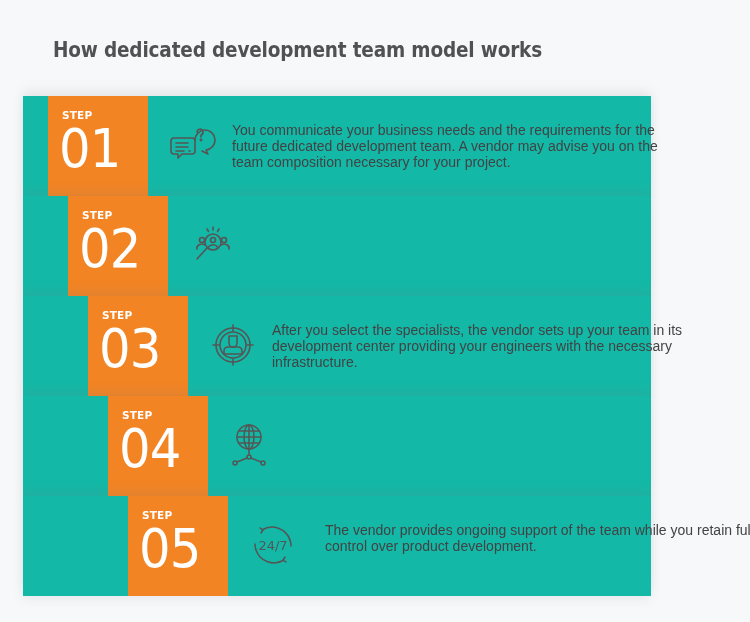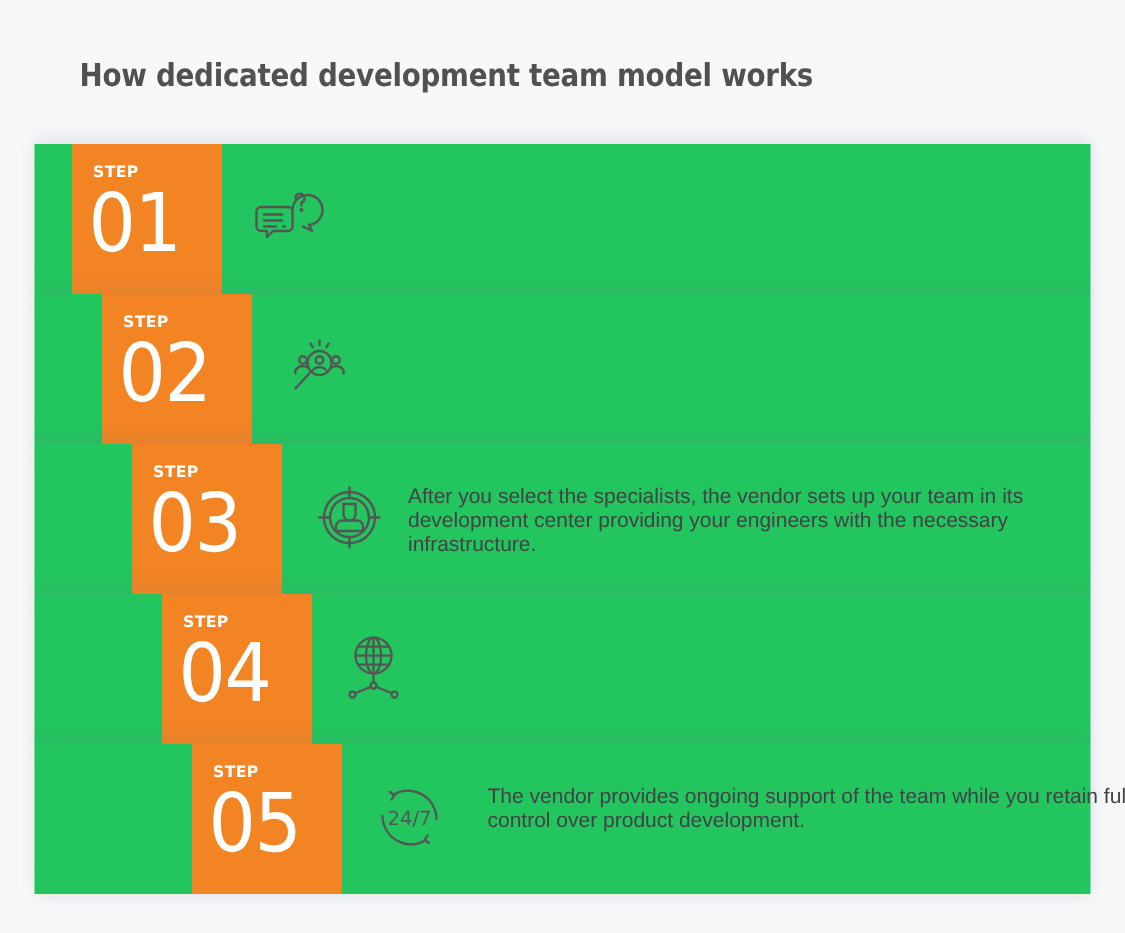--- a/index.html
+++ b/index.html
@@ -6,21 +6,21 @@
   body {
     width: 750px; height: 622px; background: #f7f8fa; position: relative; overflow: hidden;
     font-family: "Liberation Sans", "DejaVu Sans", sans-serif;
   }
   .title {
     position: absolute; left: 53px; top: 38px; font-size: 21px; font-weight: bold;
     color: #505152; letter-spacing: -0.2px;
     font-family: "DejaVu Sans", sans-serif; transform: scaleX(0.88); transform-origin: left top;
   }
   .row {
-    position: absolute; left: 23px; width: 704px; height: 100px; background: #22c55e;
+    position: absolute; left: 23px; width: 628px; height: 100px; background: #14b8a6;
     box-shadow: 0 -6px 10px rgba(120,130,140,0.12), 0 4px 10px rgba(120,130,140,0.10);
   }
   .step-box {
     position: absolute; top: 0; width: 100px; height: 100px; background: #f38423;
     color: #ffffff;
   }
   .step-label {
     position: absolute; left: 14px; top: 13px; font-size: 10.5px; font-weight: bold;
     font-family: "DejaVu Sans", sans-serif; letter-spacing: 0.2px;
   }
@@ -50,20 +50,21 @@
       <path d="M4 16 h18 a3 3 0 0 1 3 3 v10 a3 3 0 0 1 -3 3 h-10 l-4 4 v-4 h-4 a3 3 0 0 1 -3 -3 v-10 a3 3 0 0 1 3 -3z"></path>
       <line x1="6" y1="21" x2="18" y2="21"></line>
         <line x1="6" y1="25" x2="18" y2="25"></line>
         <line x1="6" y1="29" x2="14" y2="29"></line>
         <line x1="19" y1="29" x2="20" y2="29"></line>
       <path d="M25 18 a10 10 0 1 1 11 10 l2 4 -6 -3"></path>
       <path d="M27 10 a3 3 0 1 1 4 3 v2"></path>
         <circle cx="31" cy="18" r="0.6" fill="#555"></circle>
     </svg>
   </div>
+  <div class="desc" style="left:209px;">You communicate your business needs and the requirements for the future dedicated development team. A vendor may advise you on the team composition necessary for your project.</div>
 </div>
 
 <div class="row" style="top:196px;">
   <div class="step-box" style="left:45px;">
     <div class="step-label">STEP</div>
     <div class="step-num">02</div>
   </div>
   <div class="icon" style="left:167px;">
     <svg viewBox="0 0 46 46" fill="none" stroke="#555" stroke-width="1.6" stroke-linecap="round">
       <line x1="23" y1="5" x2="23" y2="8"></line>

